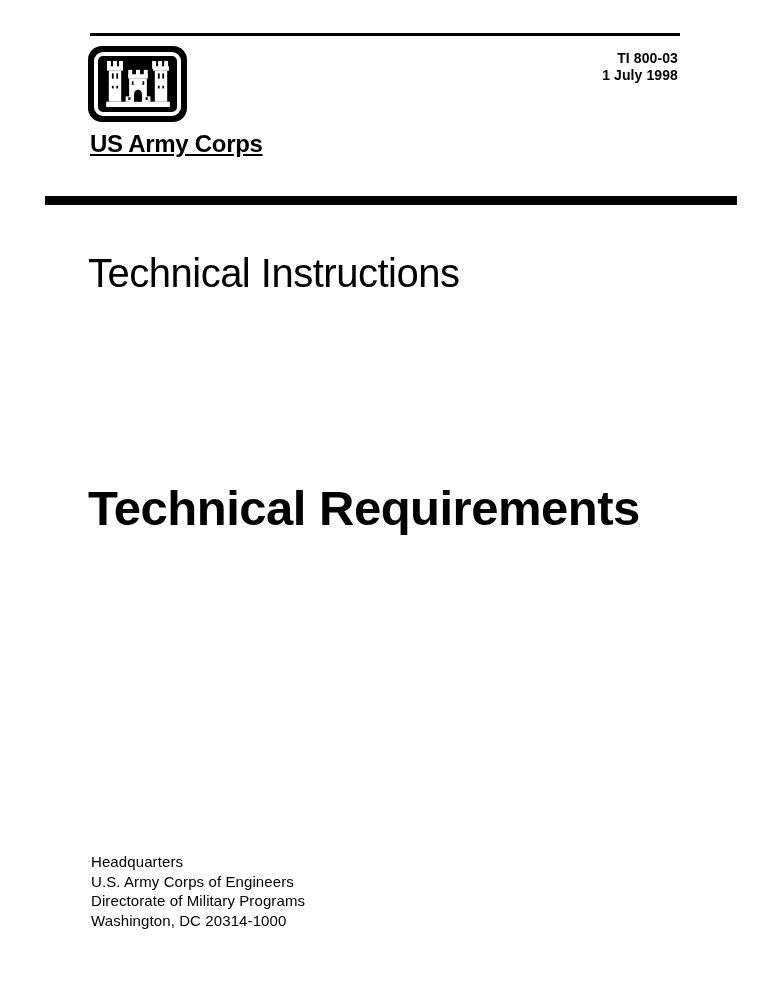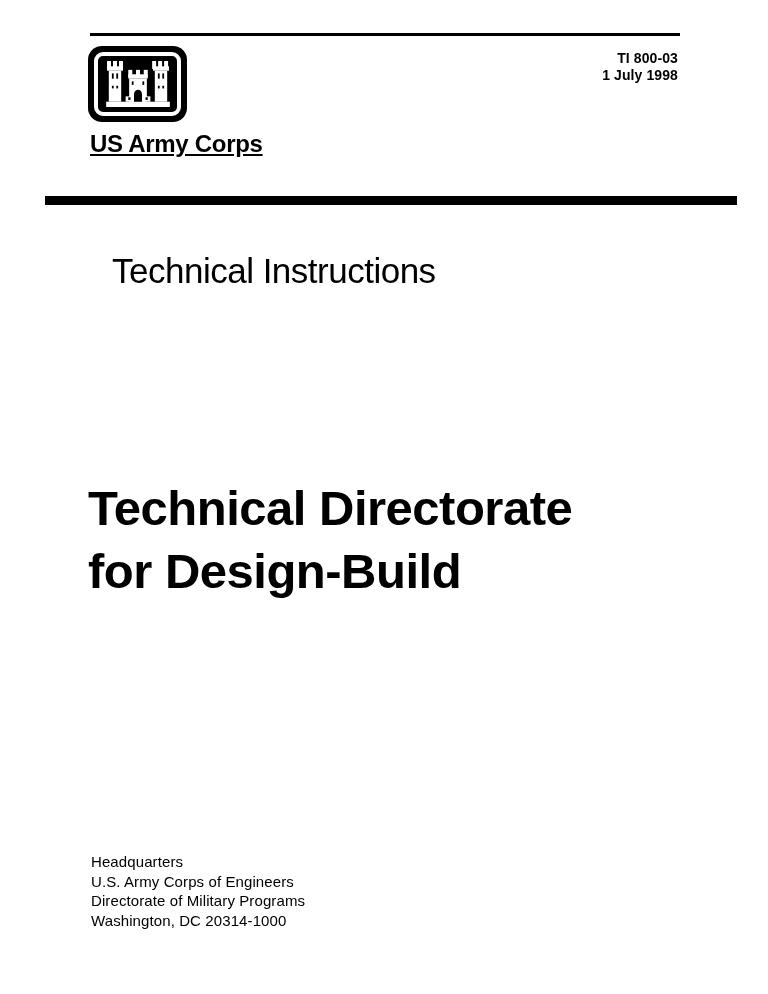--- a/index.html
+++ b/index.html
@@ -61,26 +61,25 @@
   }
   .divider-bar {
     position: absolute;
     left: 45px; top: 196px;
     width: 692px; height: 9px;
     background: #000;
   }
   .series-title {
     position: absolute;
     left: 88px; top: 253px;
-    font-size: 35px;
+    font-size: 40px;
     font-weight: 400;
     line-height: 1;
     letter-spacing: -0.5px;
     white-space: nowrap;
-    margin-left: 24px;
   }
   .main-title {
     position: absolute;
     left: 88px; top: 477px;
     font-size: 49px;
     font-weight: bold;
     line-height: 63px;
     letter-spacing: -0.5px;
     white-space: nowrap;
   }
@@ -149,22 +148,21 @@
 
   <div class="org-name">
     <div>US Army Corps</div>
   </div>
 
   <div class="divider-bar"></div>
 
   <div class="series-title">Technical Instructions</div>
 
   <div class="main-title">
-    <div>Technical Directorate</div>
-    <div>for Design-Build</div>
+    <div>Technical Requirements</div>
   </div>
 
   <div class="address">
     <span>Headquarters</span>
     <span>U.S. Army Corps of Engineers</span>
     <span>Directorate of Military Programs</span>
     <span>Washington, DC 20314-1000</span>
   </div>
 
 </div>

